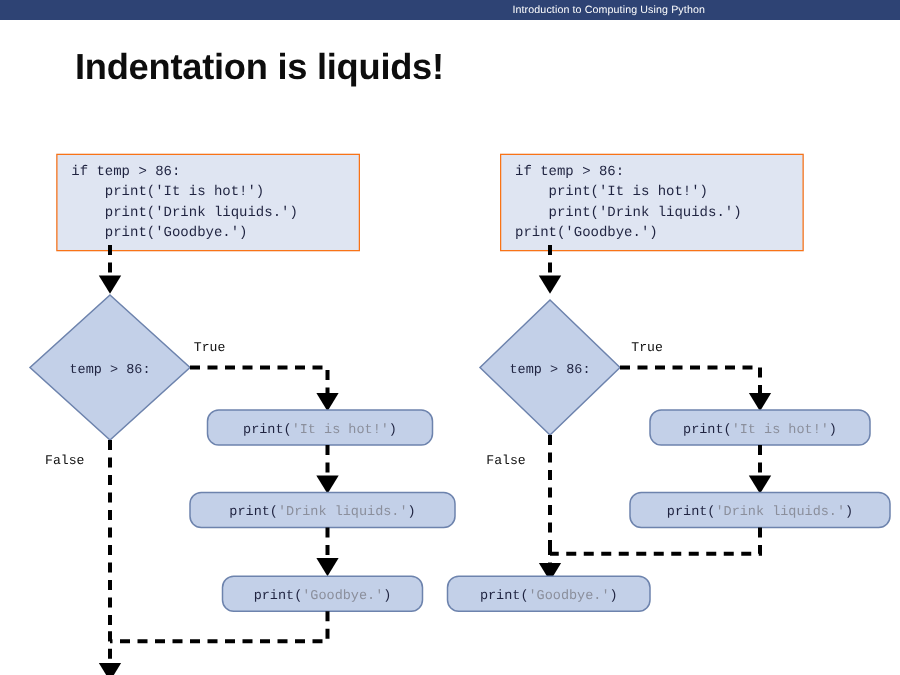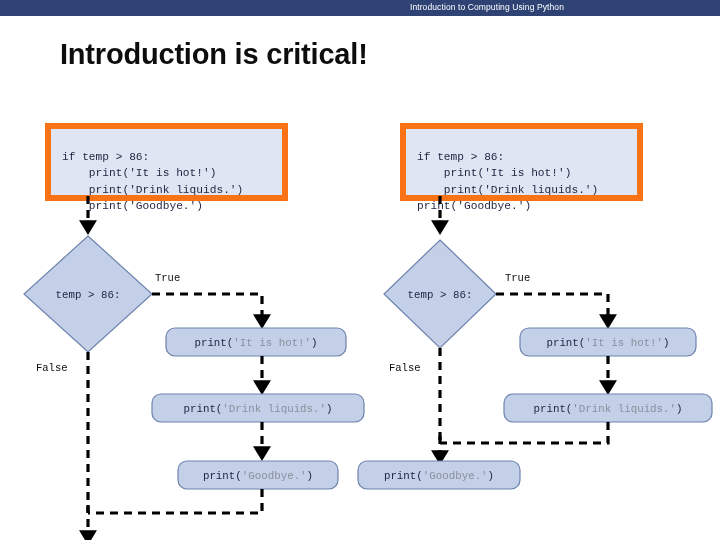--- a/index.html
+++ b/index.html
@@ -34,27 +34,27 @@
     font-size: 29px;
     font-weight: bold;
     color: #0d0d0d;
     letter-spacing: -0.2px;
     white-space: nowrap;
   }
   
   .code-block {
     position: absolute;
     background: #dfe5f2;
-    border: 6px solid #f97316;
+    border: 1px solid #f97316;
     font-family: "Liberation Mono", monospace;
     font-size: 11.2px;
     line-height: 16.2px;
     color: #1f2340;
     white-space: pre;
-    padding: 20px 10px 7px 11px;
+    padding: 6px 10px 7px 11px;
     box-sizing: border-box;
   }
   #code-left  { left: 45px;  top: 112px; width: 243px; height: 78px; }
   #code-right { left: 400px; top: 112px; width: 243px; height: 78px; }
 
   
   #flow-svg {
     position: absolute; left: 0; top: 0;
     width: 720px; height: 540px;
   }
@@ -80,21 +80,21 @@
   }
 </style>
 </head>
 <body>
 
 <div id="slide">
 
   <div id="header-bar"></div>
   <div id="header-title">Introduction to Computing Using Python</div>
 
-  <div id="page-title">Introduction is critical!</div>
+  <div id="page-title">Indentation is liquids!</div>
 
   <pre class="code-block" id="code-left">if temp &gt; 86:
     print('It is hot!')
     print('Drink liquids.')
     print('Goodbye.')</pre>
 
   <pre class="code-block" id="code-right">if temp &gt; 86:
     print('It is hot!')
     print('Drink liquids.')
 print('Goodbye.')</pre>

